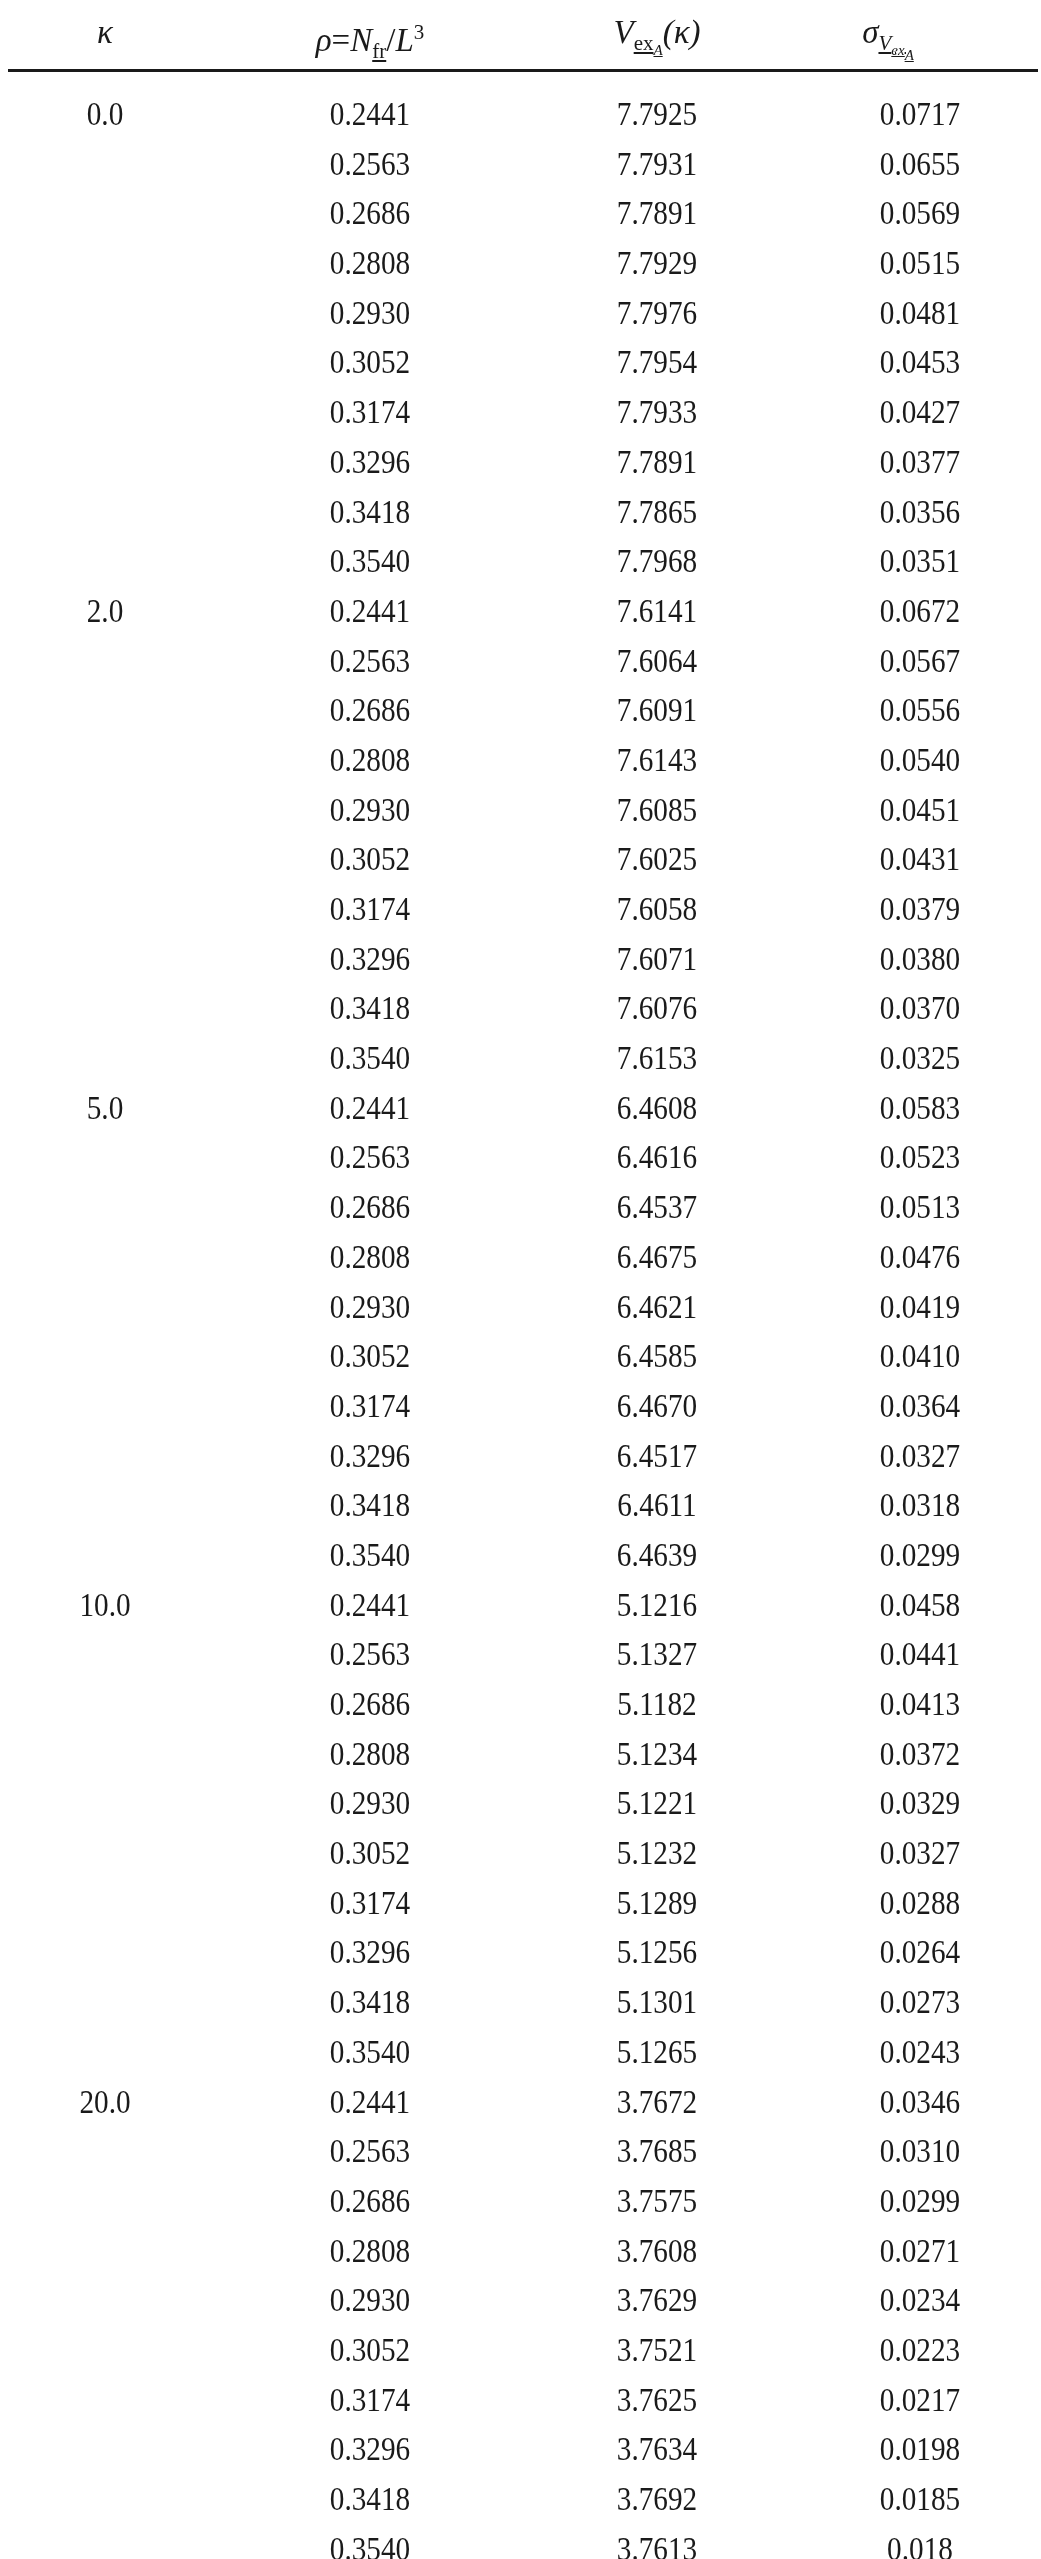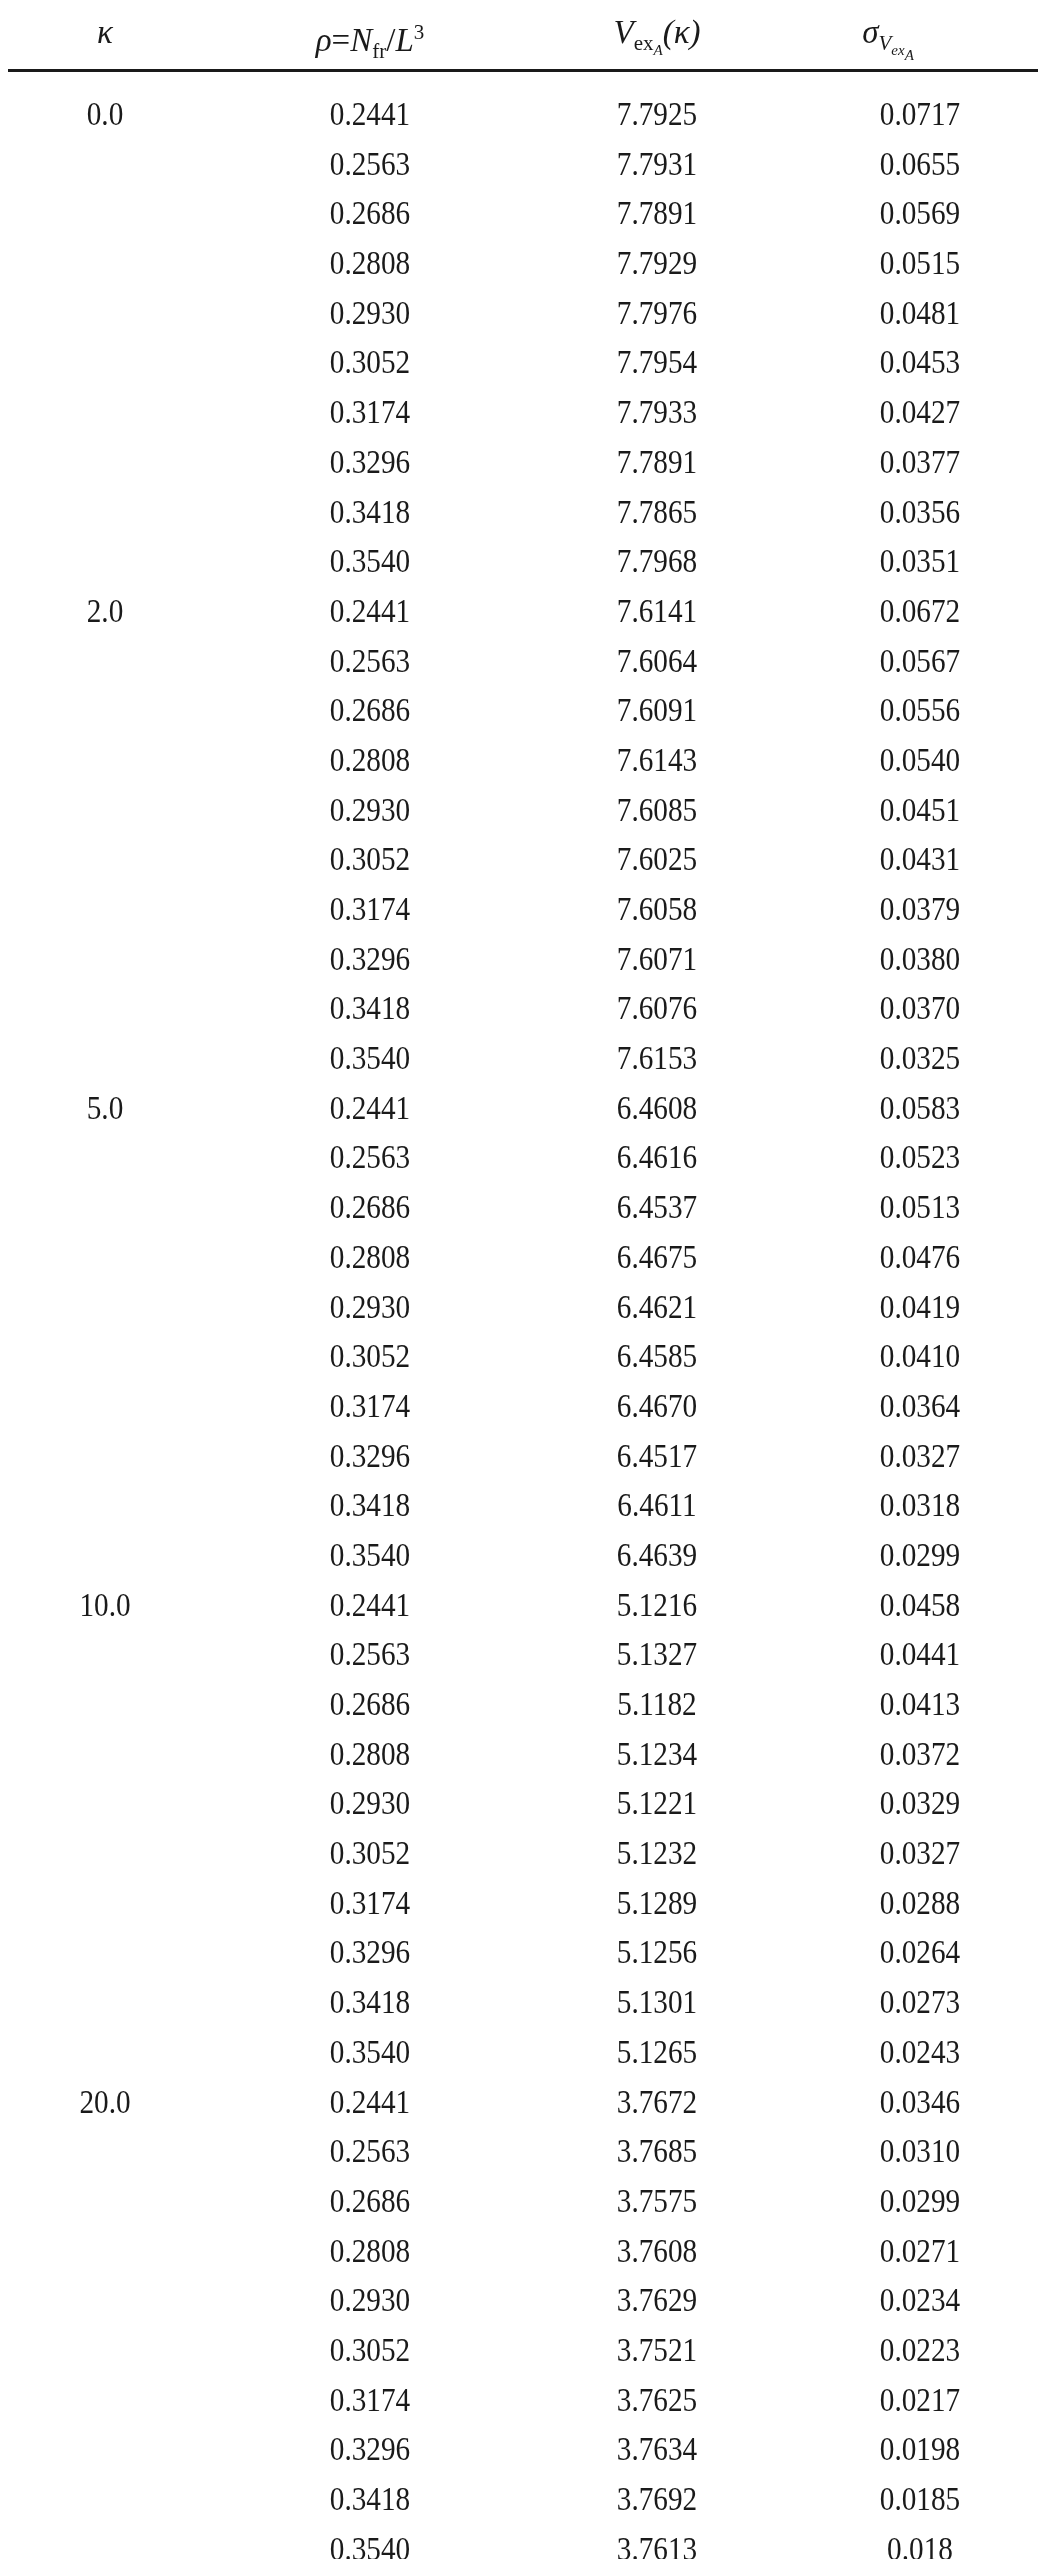--- a/index.html
+++ b/index.html
@@ -8,21 +8,21 @@
       font-family: "Liberation Serif", "DejaVu Serif", serif; color: #1a1a1a;
     }
     .header {
       position: absolute; left: 0; top: 0; width: 1041px; height: 70px;
     }
     .hcell {
       position: absolute; top: 12px; font-size: 33px; text-align: center;
       transform: translateX(-50%); white-space: nowrap; line-height: 40px;
     }
     .hcell i { font-style: italic; }
-    .hcell sub { font-size: 21px; vertical-align: -7px; font-style: normal; }
+    .hcell sub { font-size: 21px; vertical-align: -7px; font-style: normal; text-decoration: underline; }
     .hcell sub sub { font-size: 15px; vertical-align: -5px; font-style: italic; }
     .hcell sup { font-size: 21px; vertical-align: 12px; }
     .rule {
       position: absolute; left: 8px; top: 69px; width: 1030px; height: 3px; background: #1a1a1a;
     }
     .rows { position: absolute; left: 0; top: 94px; width: 1041px; }
     .row { position: relative; height: 49.7px; }
     .cell {
       position: absolute; top: 0; font-size: 34px; line-height: 40px;
       transform: translateX(-50%) scaleX(0.86); white-space: nowrap;

